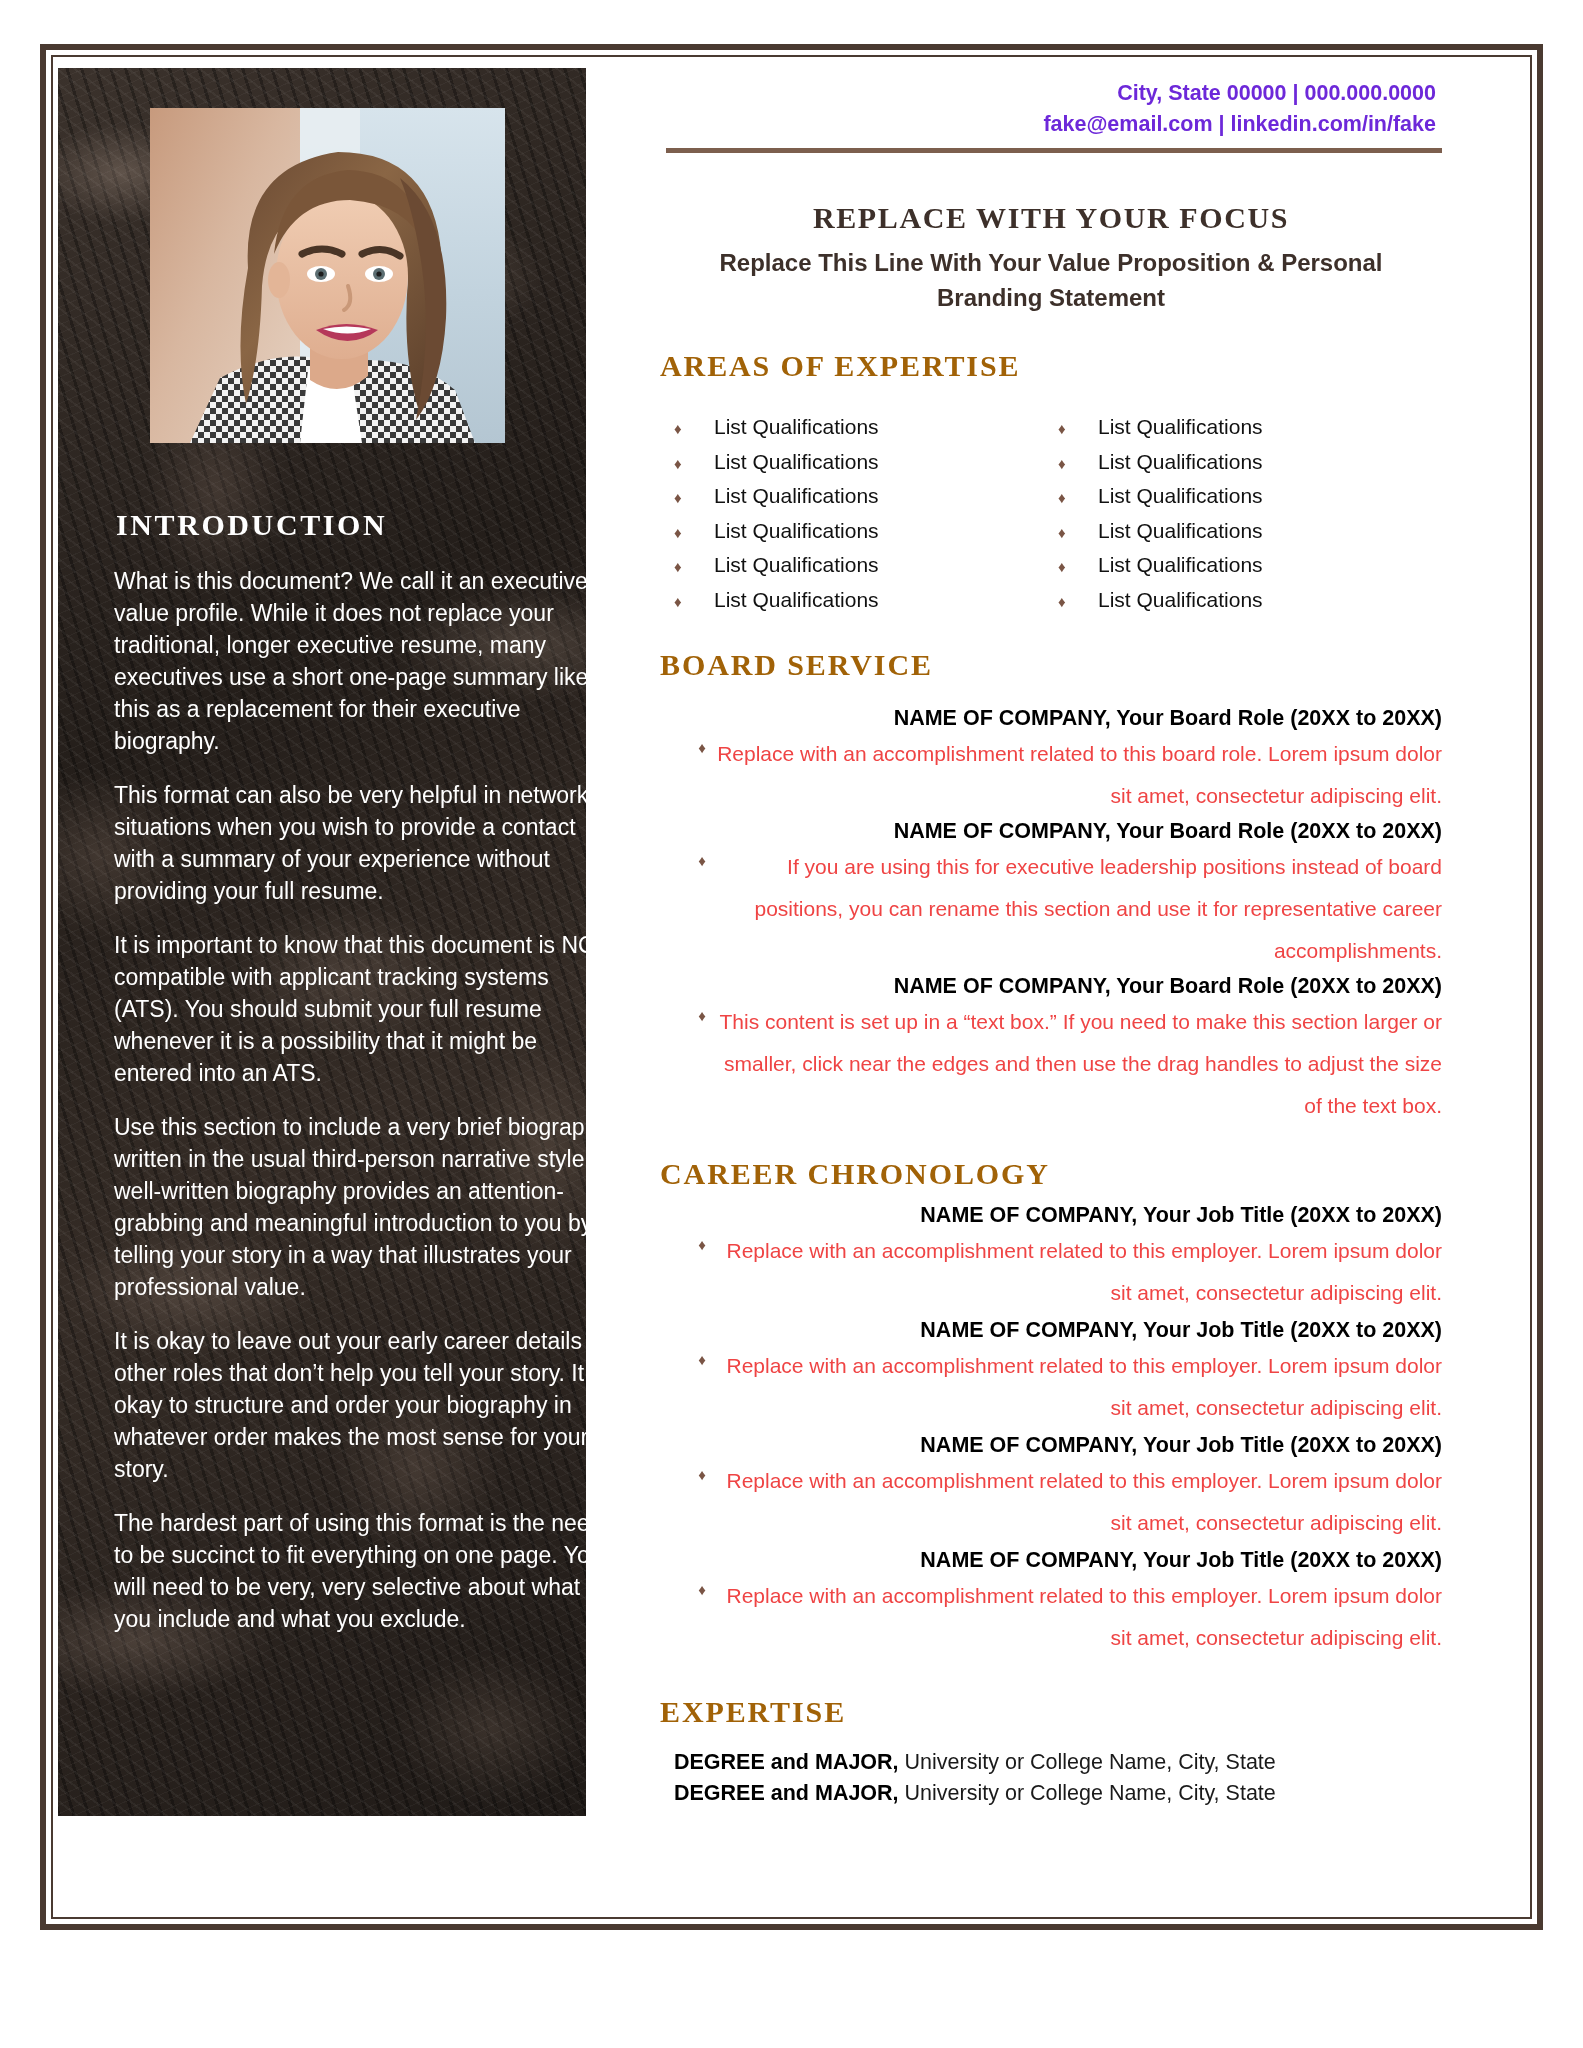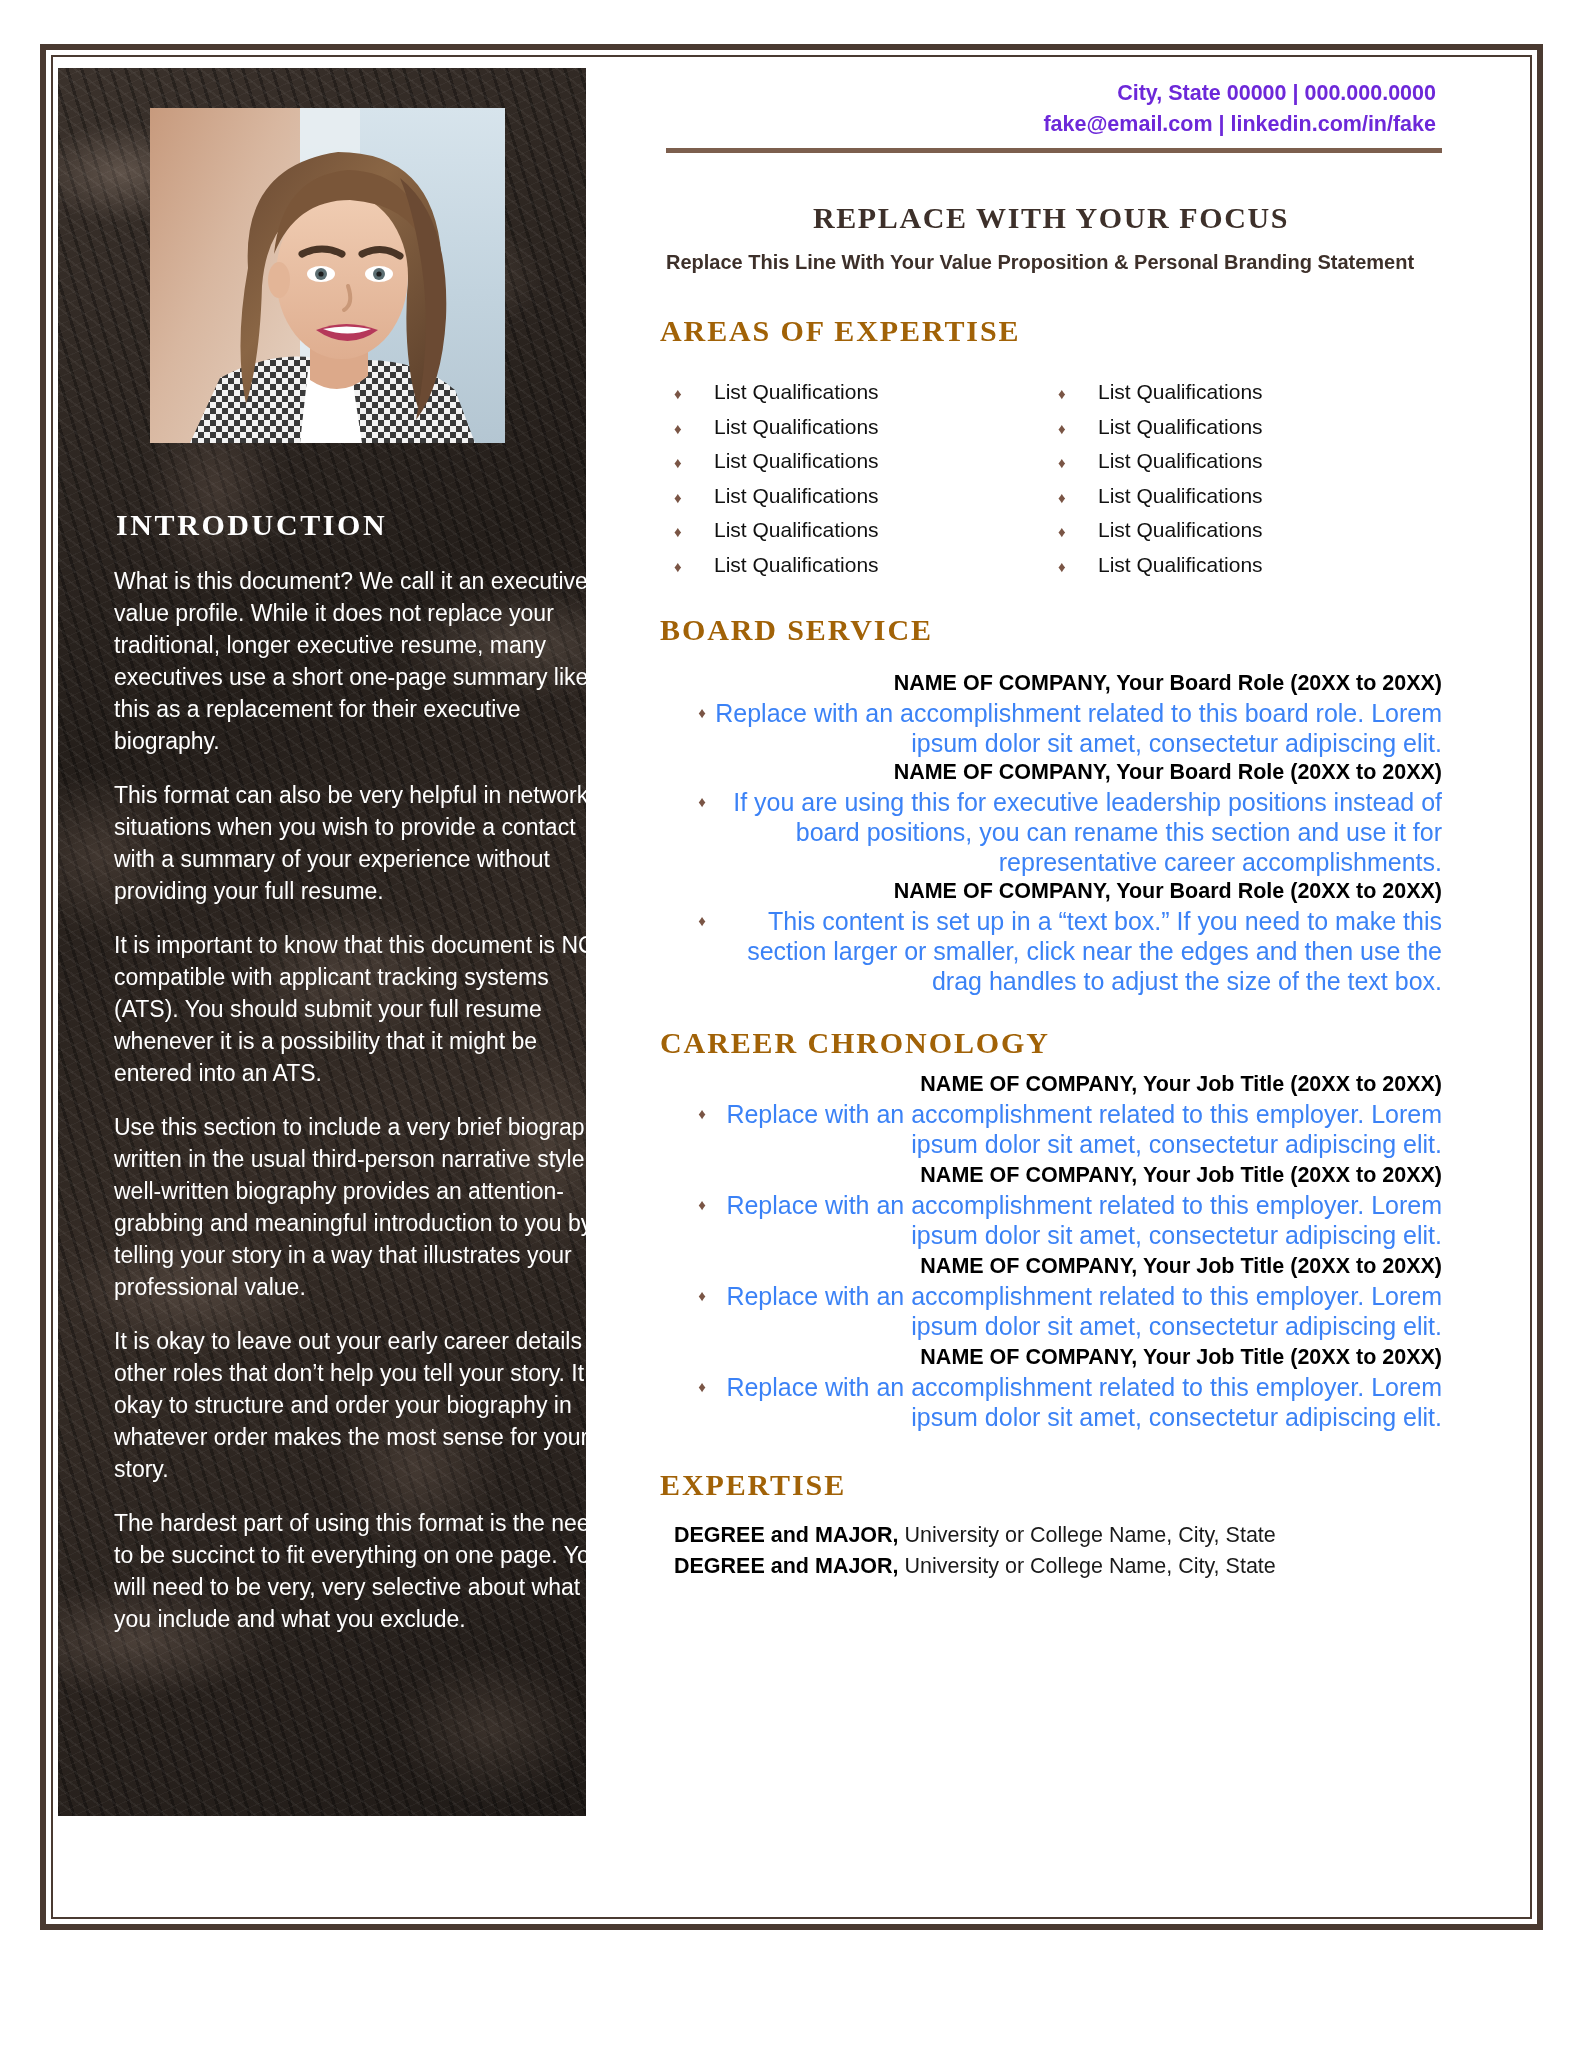--- a/index.html
+++ b/index.html
@@ -138,22 +138,23 @@
   .focus {
     text-align: center;
     font-family: "Liberation Serif", serif;
     font-weight: bold;
     font-size: 30px;
     letter-spacing: 1.6px;
     color: #3d302a;
     margin-top: 48px;
   }
   .valueprop {
-    font-weight: bold;
-    font-size: 20px;
+    text-align: center;
+    font-weight: bold;
+    font-size: 24px;
     line-height: 35px;
     color: #3d302a;
     margin-top: 10px;
     padding: 0 6px;
   }
 
   .sec-heading {
     font-family: "Liberation Serif", serif;
     font-weight: bold;
     font-size: 30px;
@@ -200,23 +201,23 @@
     padding-left: 6px;
   }
   .entry-bullet .dia2 {
     color: #7a5545;
     font-size: 15px;
     width: 40px;
     flex: none;
     line-height: 30px;
   }
   .entry-text {
-    font-size: 25px;
-    line-height: 30px;
-    color: #3b82f6;
+    font-size: 21px;
+    line-height: 42px;
+    color: #ef4444;
     flex: 1;
   }
 
   .career .entry-title { margin-top: 2px; }
 
   
   .edu { margin-top: 18px; padding-left: 14px; }
   .edu-line {
     font-size: 21.5px;
     line-height: 31px;

